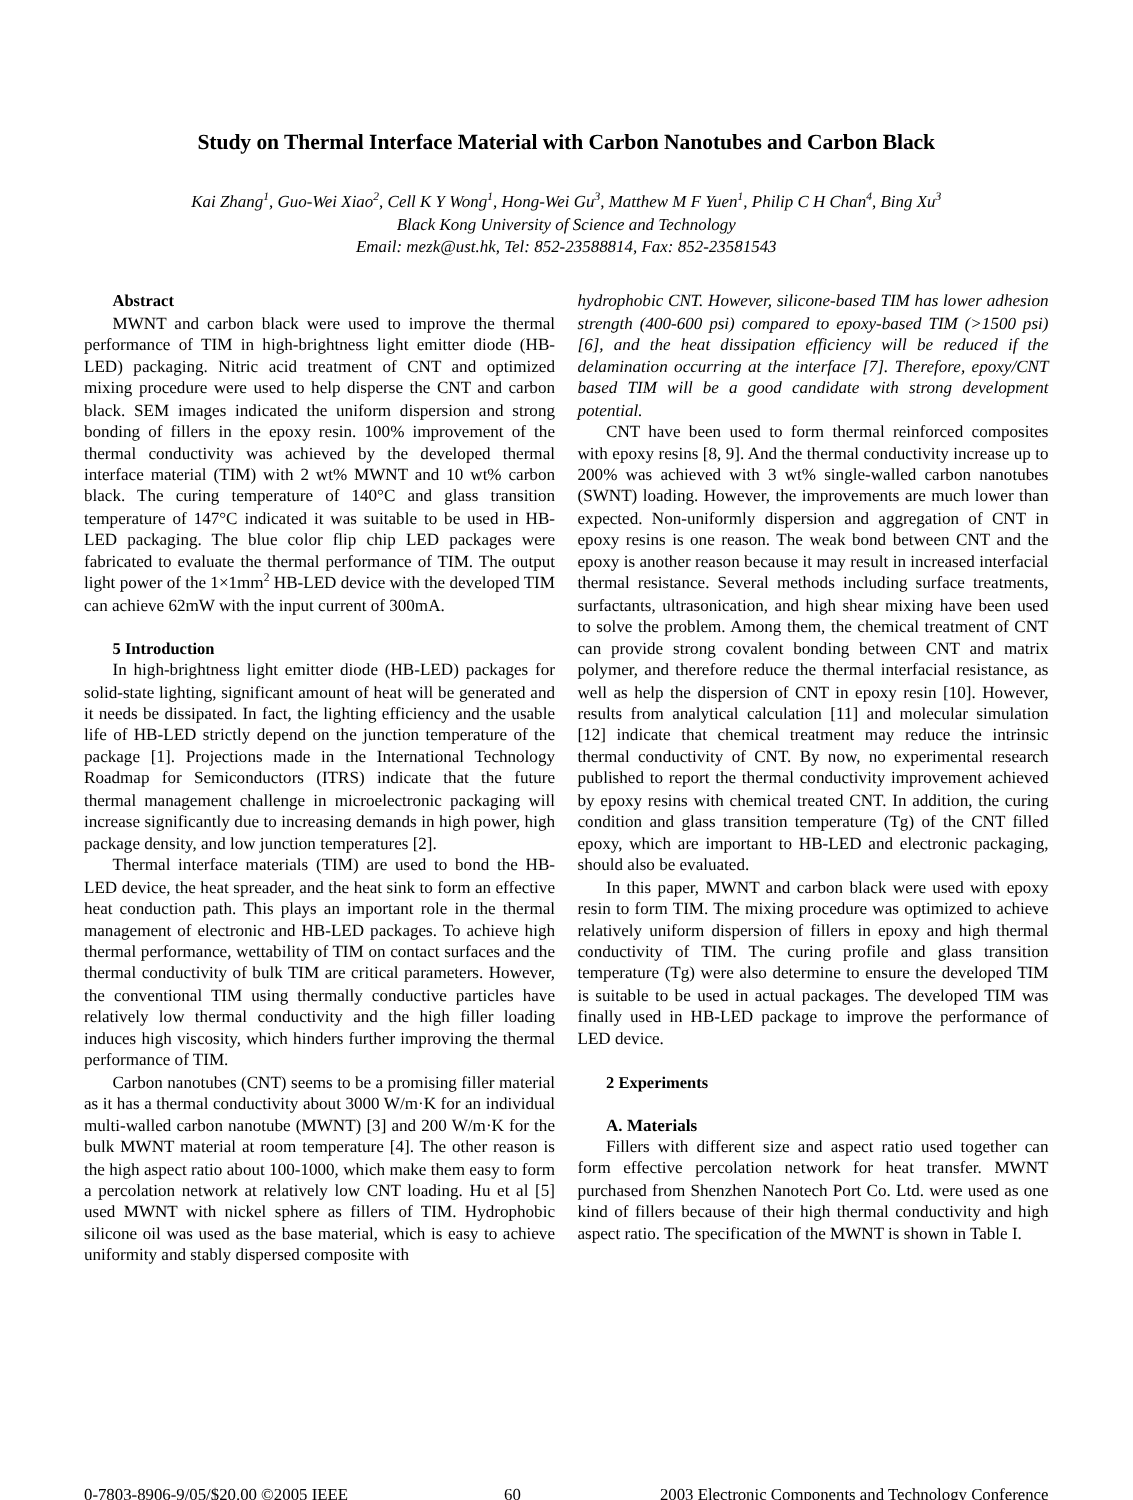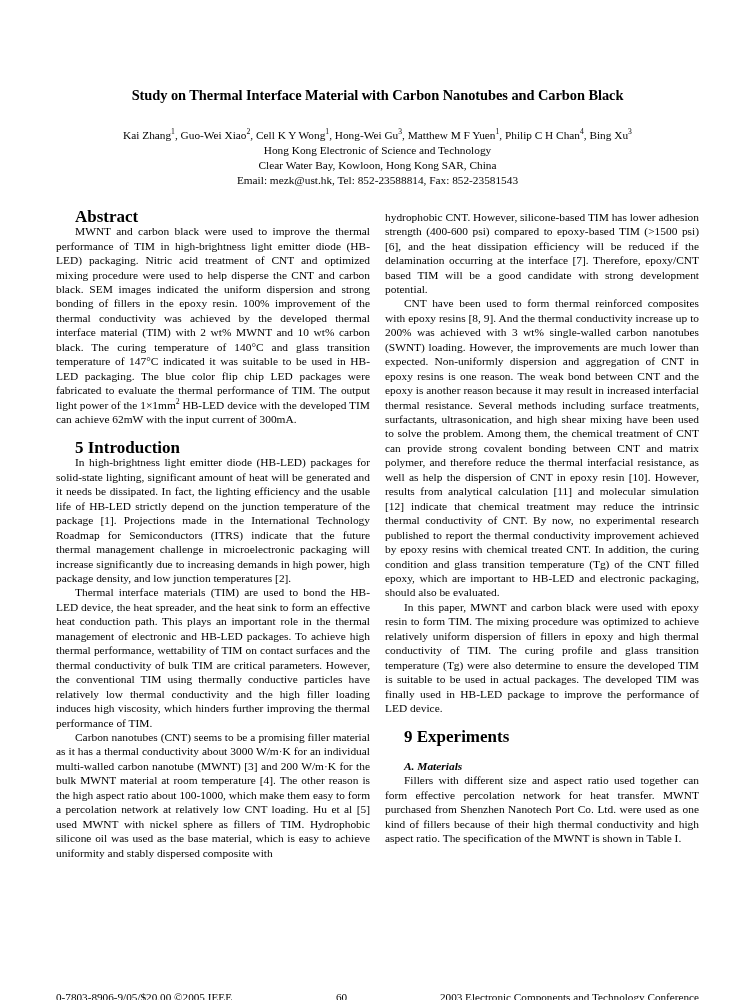--- a/index.html
+++ b/index.html
@@ -35,21 +35,21 @@
     margin: 0 14px;
   }
   .title .l2 { display: block; }
 
   .authors {
     text-align: center;
     font-size: 11.3px;
     line-height: 15.3px;
     margin-top: 22px;
   }
-  .authors .ln { display: block; white-space: nowrap; }
+  .authors .ln { display: block; white-space: nowrap; font-style: italic; }
   sup {
     font-size: 0.68em;
     vertical-align: super;
     line-height: 0;
   }
 
   
   .columns {
     margin-top: 21px;
     display: flex;
@@ -61,33 +61,32 @@
     font-size: 11.4px;
     line-height: 14.45px;
     text-align: justify;
     text-justify: inter-word;
   }
   .col p {
     margin: 0;
     text-indent: 19px;
     hyphens: none;
   }
-  .col p.noindent { text-indent: 0; }
+  .col p.noindent { text-indent: 0; font-style: italic; }
   .h-section {
     margin: 0;
-    font-size: 17px;
+    font-size: 11px;
     font-weight: bold;
     text-indent: 0;
     text-align: left;
   }
   .h-sub {
     margin: 0;
     font-size: 11.4px;
     font-weight: bold;
-    font-style: italic;
     text-indent: 0;
     text-align: left;
   }
   .gap { height: 14.45px; }
 
   
   .footer {
     position: absolute;
     left: 56px;
     right: 56px;
@@ -110,43 +109,42 @@
 <body>
 
 <div class="page">
 
   <div class="title">
     <span class="l1">Study on Thermal Interface Material with Carbon Nanotubes and Carbon Black</span>
   </div>
 
   <div class="authors">
     <span class="ln">Kai Zhang<sup>1</sup>, Guo-Wei Xiao<sup>2</sup>, Cell K Y Wong<sup>1</sup>, Hong-Wei Gu<sup>3</sup>, Matthew M F Yuen<sup>1</sup>, Philip C H Chan<sup>4</sup>, Bing Xu<sup>3</sup></span>
-    <span class="ln">Hong Kong Electronic of Science and Technology</span>
-    <span class="ln">Clear Water Bay, Kowloon, Hong Kong SAR, China</span>
+    <span class="ln">Black Kong University of Science and Technology</span>
     <span class="ln">Email: mezk@ust.hk, Tel: 852-23588814, Fax: 852-23581543</span>
   </div>
 
   <div class="columns">
 
     <div class="col">
       <p class="h-section">Abstract</p>
       <p>MWNT and carbon black were used to improve the thermal performance of TIM in high-brightness light emitter diode (HB-LED) packaging. Nitric acid treatment of CNT and optimized mixing procedure were used to help disperse the CNT and carbon black. SEM images indicated the uniform dispersion and strong bonding of fillers in the epoxy resin. 100% improvement of the thermal conductivity was achieved by the developed thermal interface material (TIM) with 2 wt% MWNT and 10 wt% carbon black. The curing temperature of 140°C and glass transition temperature of 147°C indicated it was suitable to be used in HB-LED packaging. The blue color flip chip LED packages were fabricated to evaluate the thermal performance of TIM. The output light power of the 1×1mm<sup>2</sup> HB-LED device with the developed TIM can achieve 62mW with the input current of 300mA.</p>
       <div class="gap"></div>
       <p class="h-section">5 Introduction</p>
       <p>In high-brightness light emitter diode (HB-LED) packages for solid-state lighting, significant amount of heat will be generated and it needs be dissipated. In fact, the lighting efficiency and the usable life of HB-LED strictly depend on the junction temperature of the package [1]. Projections made in the International Technology Roadmap for Semiconductors (ITRS) indicate that the future thermal management challenge in microelectronic packaging will increase significantly due to increasing demands in high power, high package density, and low junction temperatures [2].</p>
       <p>Thermal interface materials (TIM) are used to bond the HB-LED device, the heat spreader, and the heat sink to form an effective heat conduction path. This plays an important role in the thermal management of electronic and HB-LED packages.  To achieve high thermal performance, wettability of TIM on contact surfaces and the thermal conductivity of bulk TIM are critical parameters. However, the conventional TIM using thermally conductive particles have relatively low thermal conductivity and the high filler loading induces high viscosity, which hinders further improving the thermal performance of TIM.</p>
       <p>Carbon nanotubes (CNT) seems to be a promising filler material as it has a thermal conductivity about 3000 W/m·K for an individual multi-walled carbon nanotube (MWNT) [3] and 200 W/m·K for the bulk MWNT material at room temperature [4]. The other reason is the high aspect ratio about 100-1000, which make them easy to form a percolation network at relatively low CNT loading. Hu et al [5] used MWNT with nickel sphere as fillers of TIM. Hydrophobic silicone oil was used as the base material, which is easy to achieve uniformity and stably dispersed composite with</p>
     </div>
 
     <div class="col">
       <p class="noindent">hydrophobic CNT. However, silicone-based TIM has lower adhesion strength (400-600 psi) compared to epoxy-based TIM (&gt;1500 psi) [6], and the heat dissipation efficiency will be reduced if the delamination occurring at the interface [7]. Therefore, epoxy/CNT based TIM will be a good candidate with strong development potential.</p>
       <p>CNT have been used to form thermal reinforced composites with epoxy resins [8, 9]. And the thermal conductivity increase up to 200% was achieved with 3 wt% single-walled carbon nanotubes (SWNT) loading. However, the improvements are much lower than expected. Non-uniformly dispersion and aggregation of CNT in epoxy resins is one reason. The weak bond between CNT and the epoxy is another reason because it may result in increased interfacial thermal resistance. Several methods including surface treatments, surfactants, ultrasonication, and high shear mixing have been used to solve the problem. Among them, the chemical treatment of CNT can provide strong covalent bonding between CNT and matrix polymer, and therefore reduce the thermal interfacial resistance, as well as help the dispersion of CNT in epoxy resin [10]. However, results from analytical calculation [11] and molecular simulation [12] indicate that chemical treatment may reduce the intrinsic thermal conductivity of CNT. By now, no experimental research published to report the thermal conductivity improvement achieved by epoxy resins with chemical treated CNT. In addition, the curing condition and glass transition temperature (Tg) of the CNT filled epoxy, which are important to HB-LED and electronic packaging, should also be evaluated.</p>
       <p>In this paper, MWNT and carbon black were used with epoxy resin to form TIM. The mixing procedure was optimized to achieve relatively uniform dispersion of fillers in epoxy and high thermal conductivity of TIM. The curing profile and glass transition temperature (Tg) were also determine to ensure the developed TIM is suitable to be used in actual packages. The developed TIM was finally used in HB-LED package to improve the performance of LED device.</p>
       <div class="gap"></div>
-      <p class="h-section">9 Experiments</p>
+      <p class="h-section">2 Experiments</p>
       <div class="gap"></div>
       <p class="h-sub">A. Materials</p>
       <p>Fillers with different size and aspect ratio used together can form effective percolation network for heat transfer. MWNT purchased from Shenzhen Nanotech Port Co. Ltd. were used as one kind of fillers because of their high thermal conductivity and high aspect ratio. The specification of the MWNT is shown in Table I.</p>
     </div>
 
   </div>
 
   <div class="footer">
     <span class="footer-left">0-7803-8906-9/05/$20.00 ©2005 IEEE</span>
     <span class="footer-pageno">60</span>

